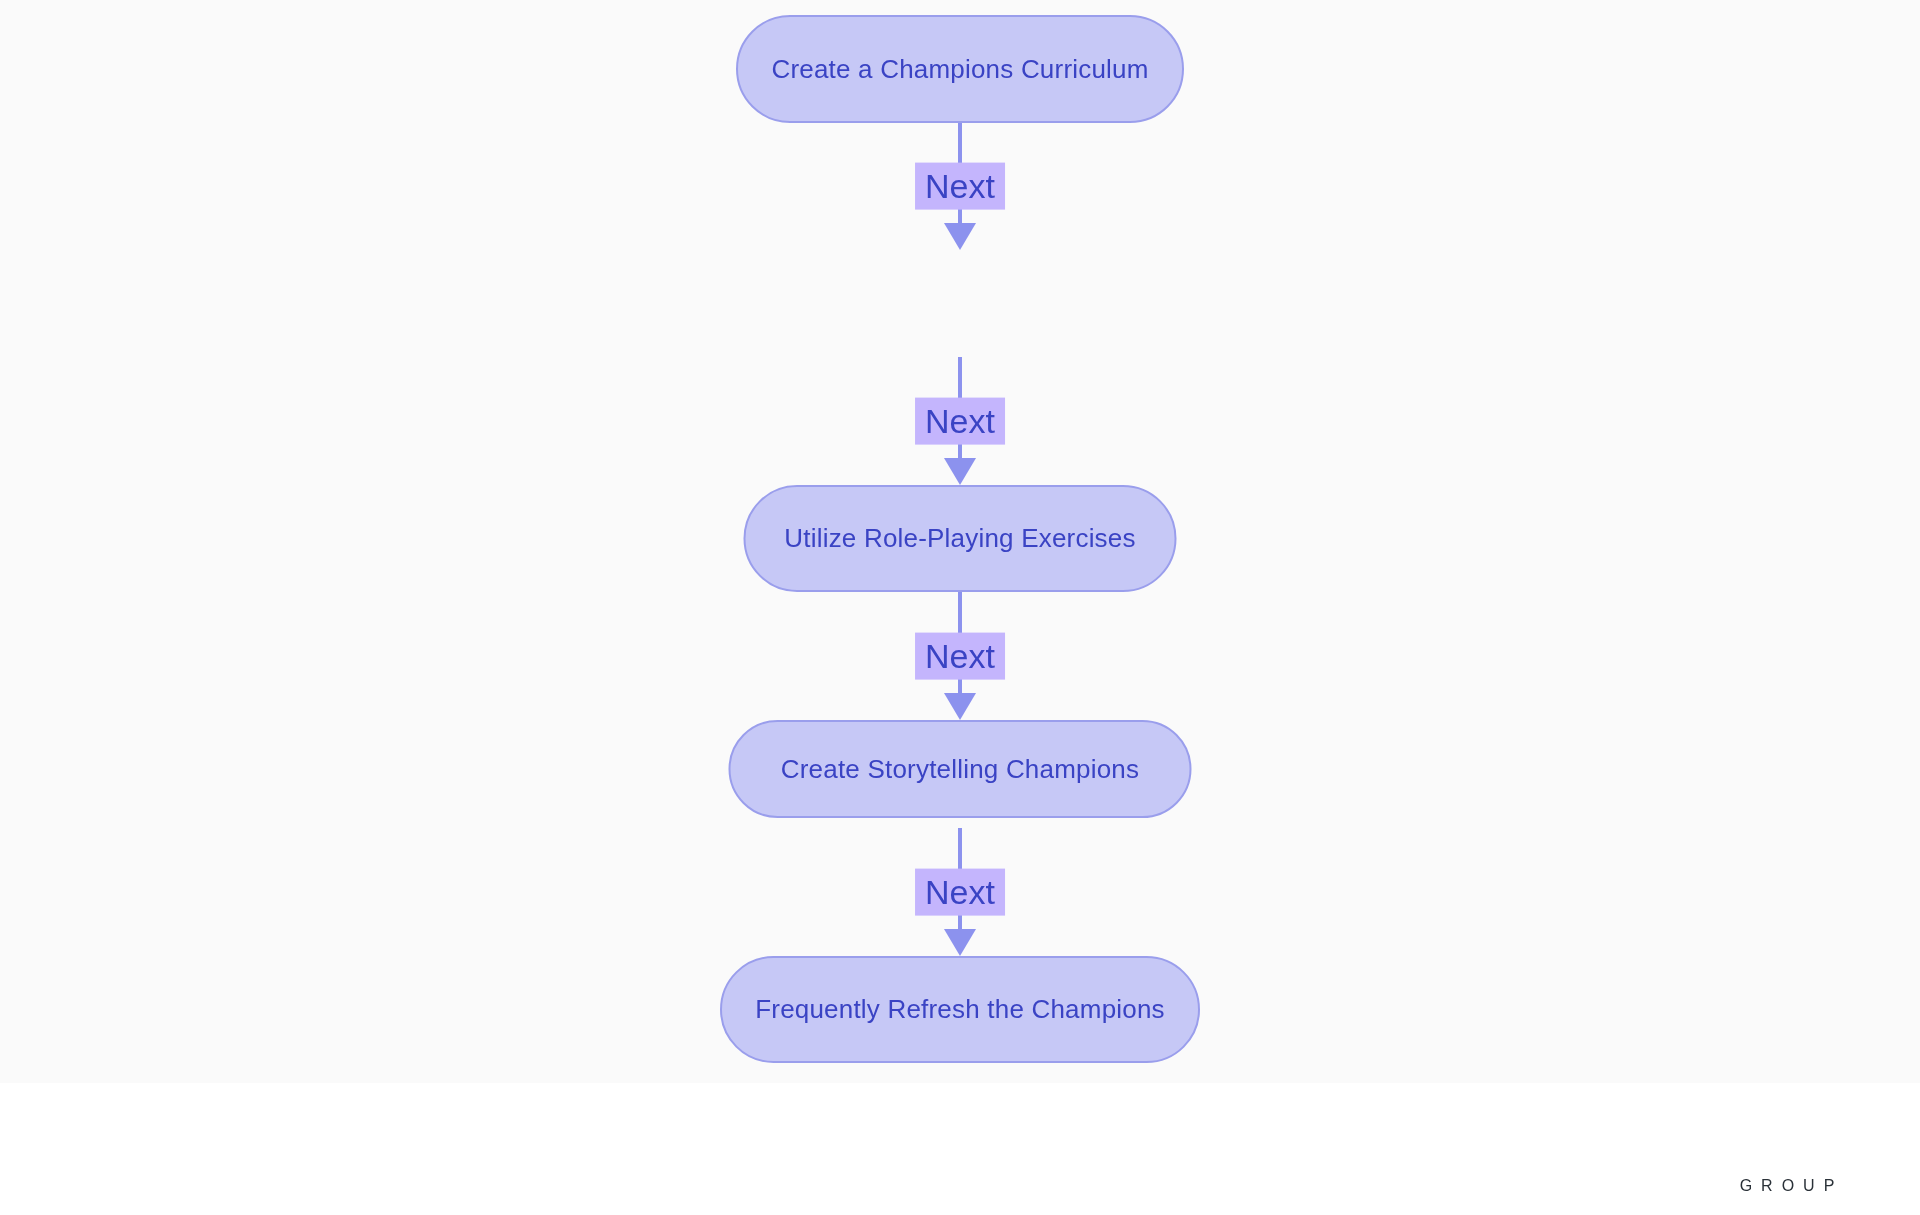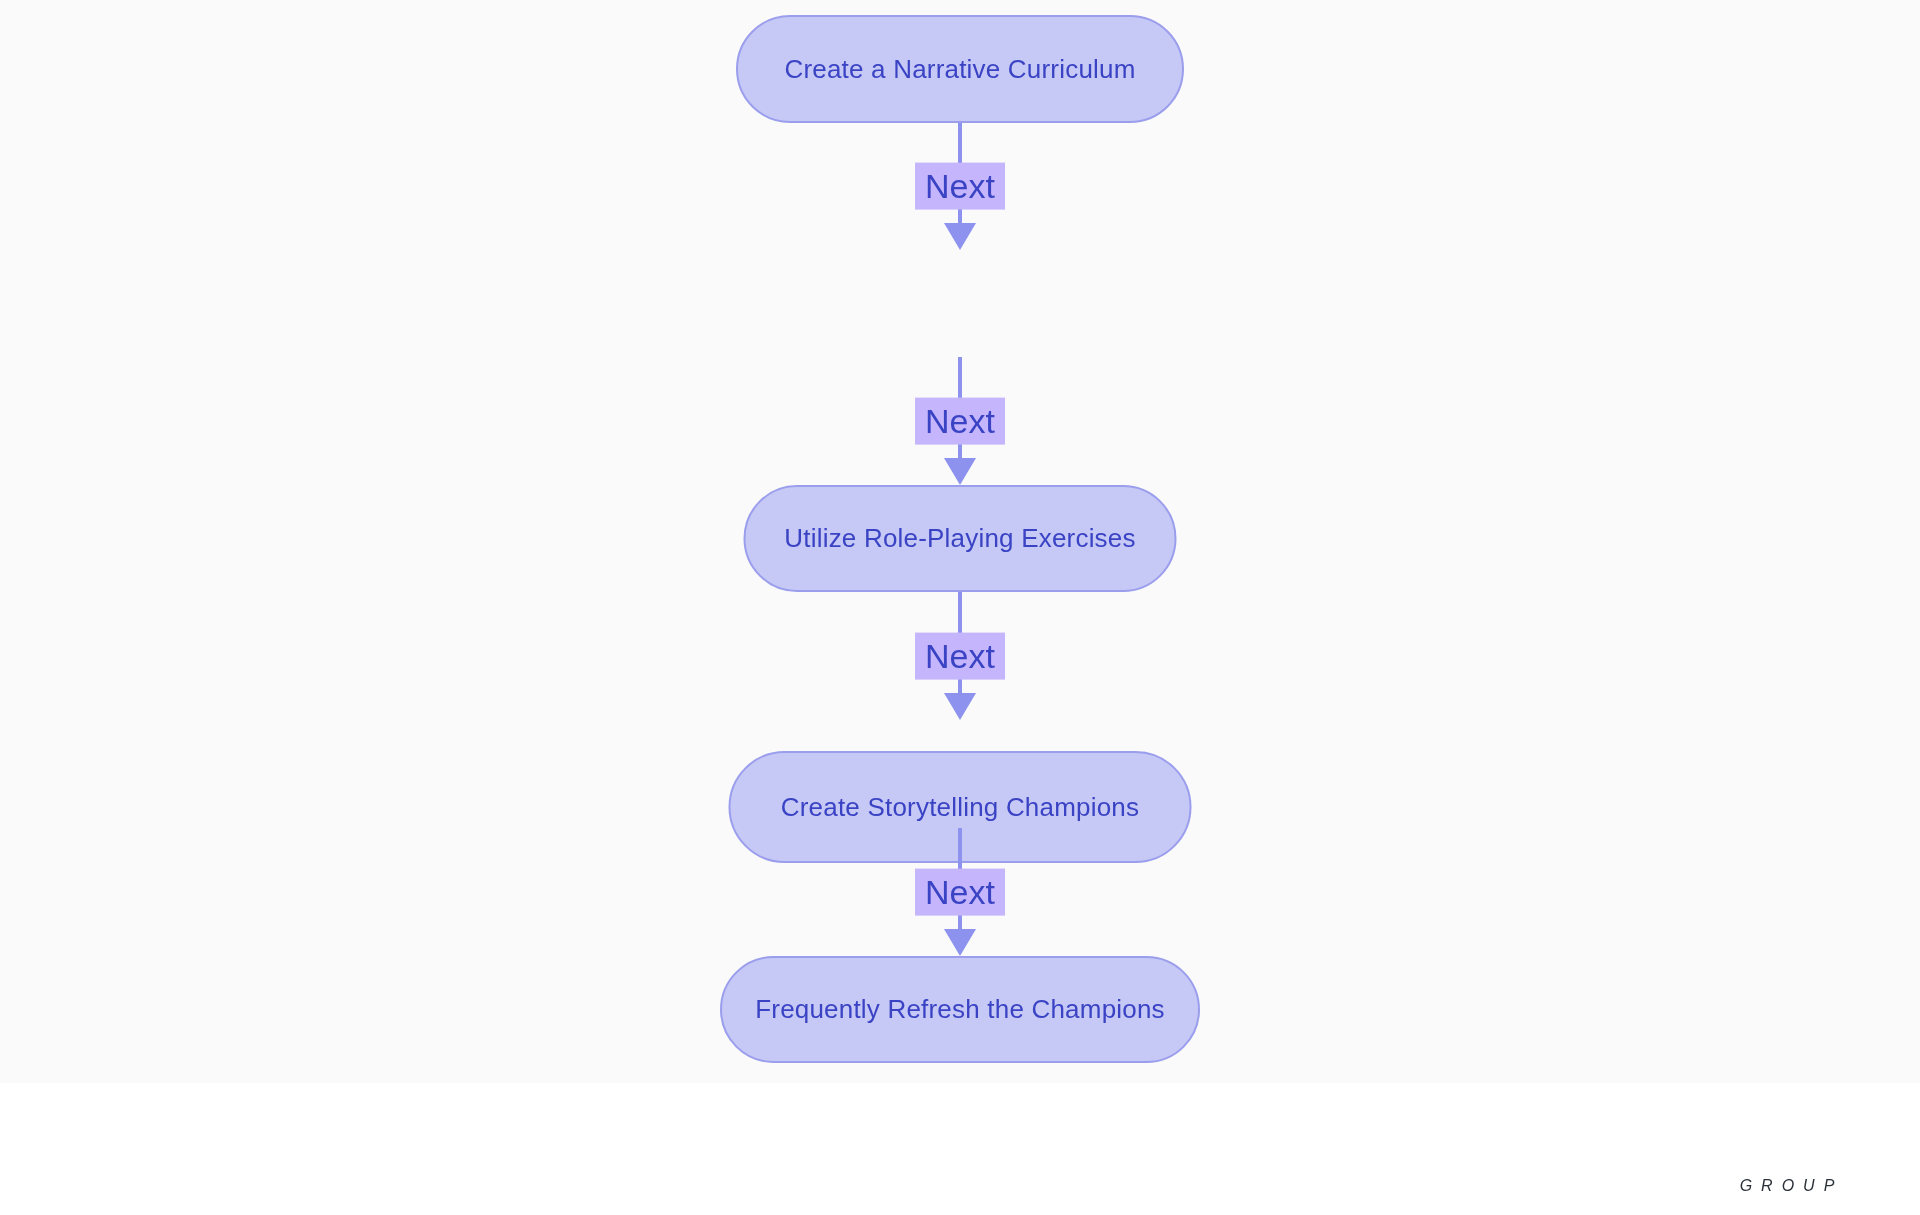--- a/index.html
+++ b/index.html
@@ -72,50 +72,49 @@
     font-size: 58px;
     font-weight: 400;
     line-height: 1.0;
     letter-spacing: -1px;
   }
   .brand-sub {
     margin-top: 8px;
     font-size: 16px;
     letter-spacing: 9px;
     padding-left: 9px; 
-    font-style: italic;
   }
 </style>
 </head>
 <body style="--node-fill: #C6C8F6; --node-border: #9A9EEC; --node-text: #3A43C4; --arrow: #8C92EE; --background-top: #FAFAFA; --background-bottom: #FFFFFF; --logo-color: #2A3138;">
 
 <div class="canvas">
 
   <div class="node" style="top:15px; width:448px; height:108px">
-    <span>Create a Narrative Curriculum</span>
+    <span>Create a Champions Curriculum</span>
   </div>
 
   <div class="edge-line" style="top:123px; height:100px"></div>
   <div class="arrowhead" style="top:223px"></div>
   <div class="edge-label" style="top:186px">Next</div>
 
 
   <div class="edge-line" style="top:357px; height:101px"></div>
   <div class="arrowhead" style="top:458px"></div>
   <div class="edge-label" style="top:421px">Next</div>
 
   <div class="node" style="top:485px; width:433px; height:107px">
     <span>Utilize Role-Playing Exercises</span>
   </div>
 
   <div class="edge-line" style="top:592px; height:101px"></div>
   <div class="arrowhead" style="top:693px"></div>
   <div class="edge-label" style="top:656px">Next</div>
 
-  <div class="node" style="top:751px; width:463px; height:112px">
+  <div class="node" style="top:720px; width:463px; height:98px">
     <span>Create Storytelling Champions</span>
   </div>
 
   <div class="edge-line" style="top:828px; height:101px"></div>
   <div class="arrowhead" style="top:929px"></div>
   <div class="edge-label" style="top:892px">Next</div>
 
   <div class="node" style="top:956px; width:480px; height:107px">
     <span>Frequently Refresh the Champions</span>
   </div>

